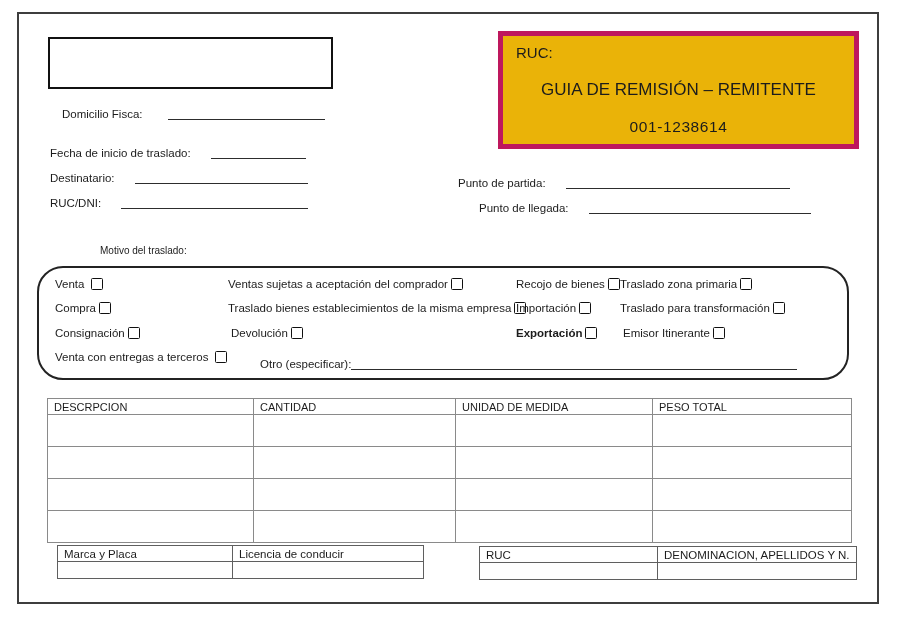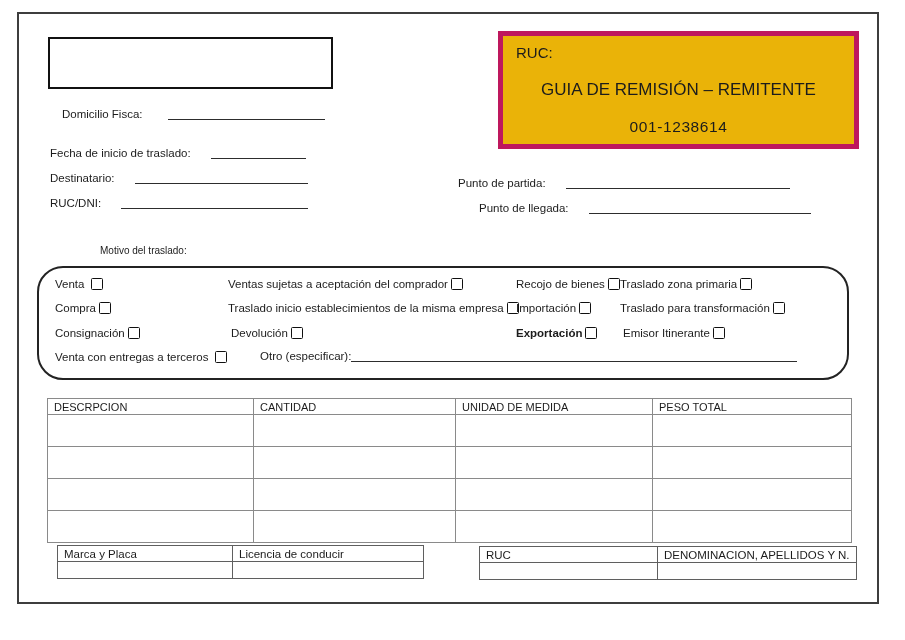--- a/index.html
+++ b/index.html
@@ -112,21 +112,21 @@
     <span>Recojo de bienes</span><span class="cb"></span>
   </div>
   <div class="opt" style="left:620px; top:278px;">
     <span>Traslado zona primaria</span><span class="cb"></span>
   </div>
 
   <div class="opt" style="left:55px; top:302px;">
     <span>Compra</span><span class="cb"></span>
   </div>
   <div class="opt" style="left:228px; top:302px;">
-    <span>Traslado inicio establecimientos de la misma empresa</span><span class="cb"></span>
+    <span>Traslado bienes establecimientos de la misma empresa</span><span class="cb"></span>
   </div>
   <div class="opt" style="left:516px; top:302px;">
     <span>Importación</span><span class="cb"></span>
   </div>
   <div class="opt" style="left:620px; top:302px;">
     <span>Traslado para transformación</span><span class="cb"></span>
   </div>
 
   <div class="opt" style="left:55px; top:327px;">
     <span>Consignación</span><span class="cb"></span>
@@ -137,21 +137,21 @@
   <div class="opt" style="left:516px; top:327px;font-weight:bold;">
     <span>Exportación</span><span class="cb"></span>
   </div>
   <div class="opt" style="left:623px; top:327px;">
     <span>Emisor Itinerante</span><span class="cb"></span>
   </div>
 
   <div class="opt sp" style="left:55px; top:351px;">
     <span>Venta con entregas a terceros</span><span class="cb"></span>
   </div>
-  <div class="otro-field" style="left:228px; top:348px; width:537px;padding-left:32px;">
+  <div class="otro-field" style="left:228px; top:356px; width:537px;padding-left:32px;">
     <span>Otro (especificar):</span>
       <span class="line"></span>
   </div>
 
   <table class="items">
     <colgroup>
         <col style="width:206px">
         <col style="width:202px">
         <col style="width:197px">
         <col style="width:199px">

